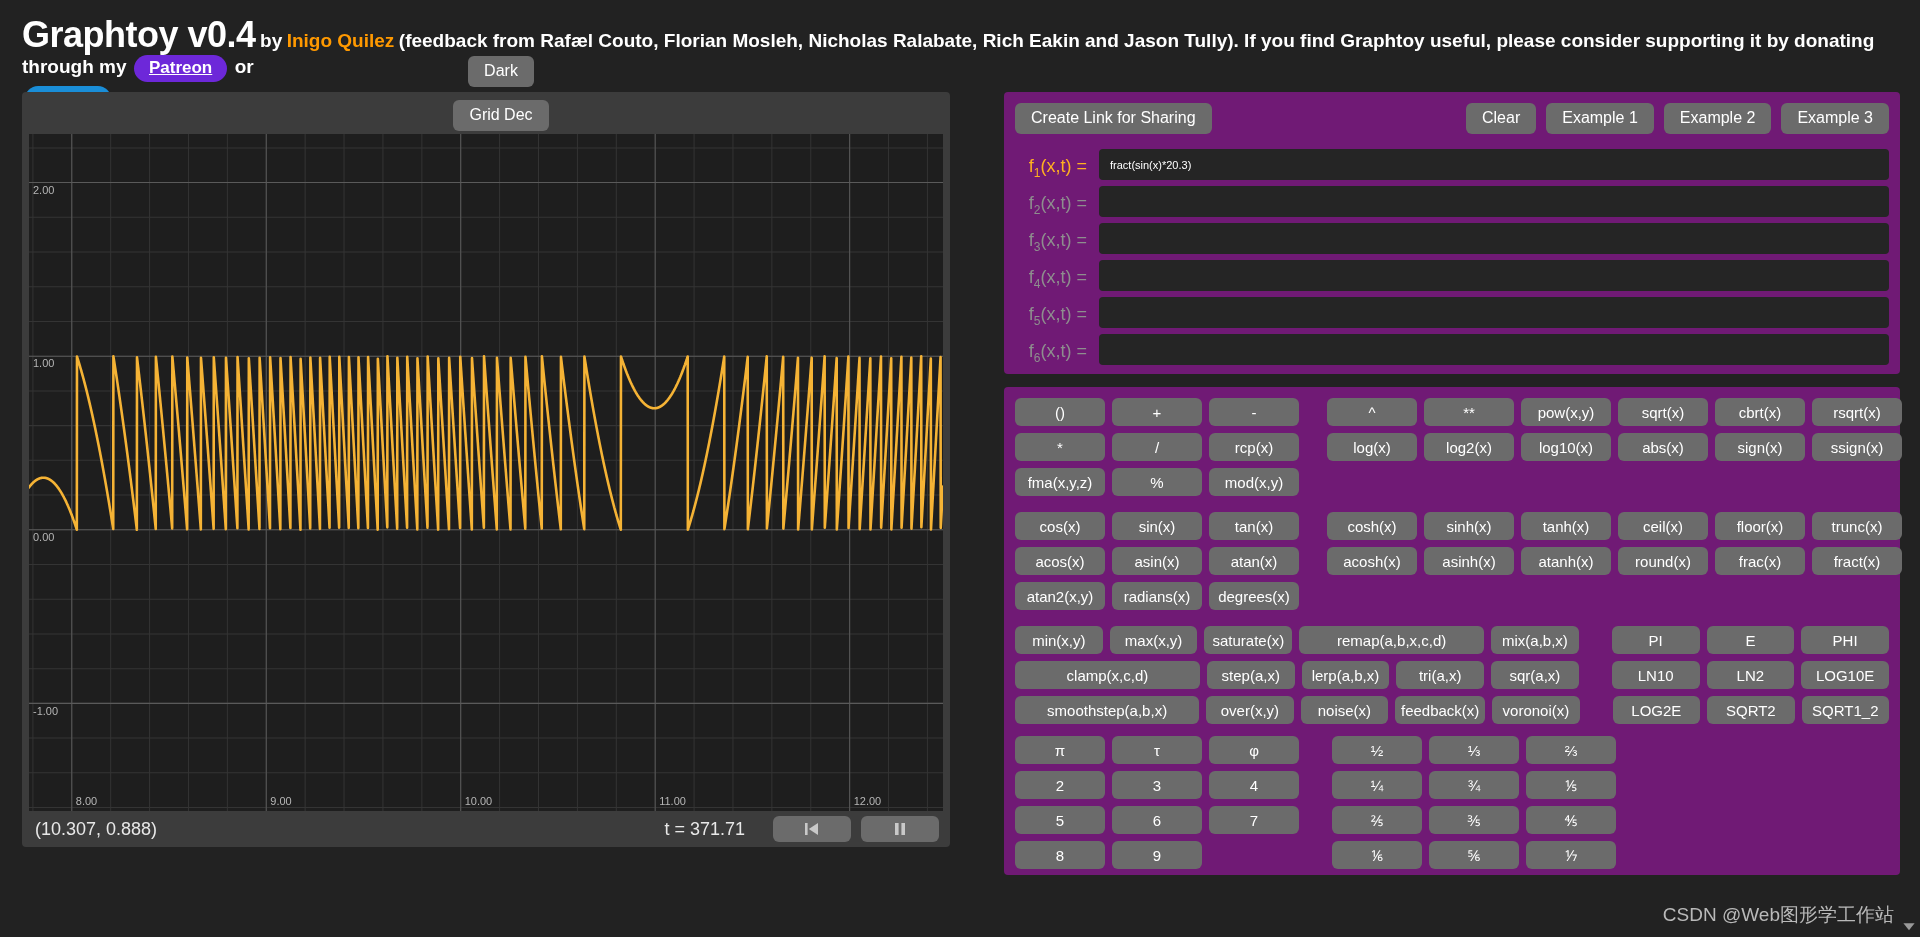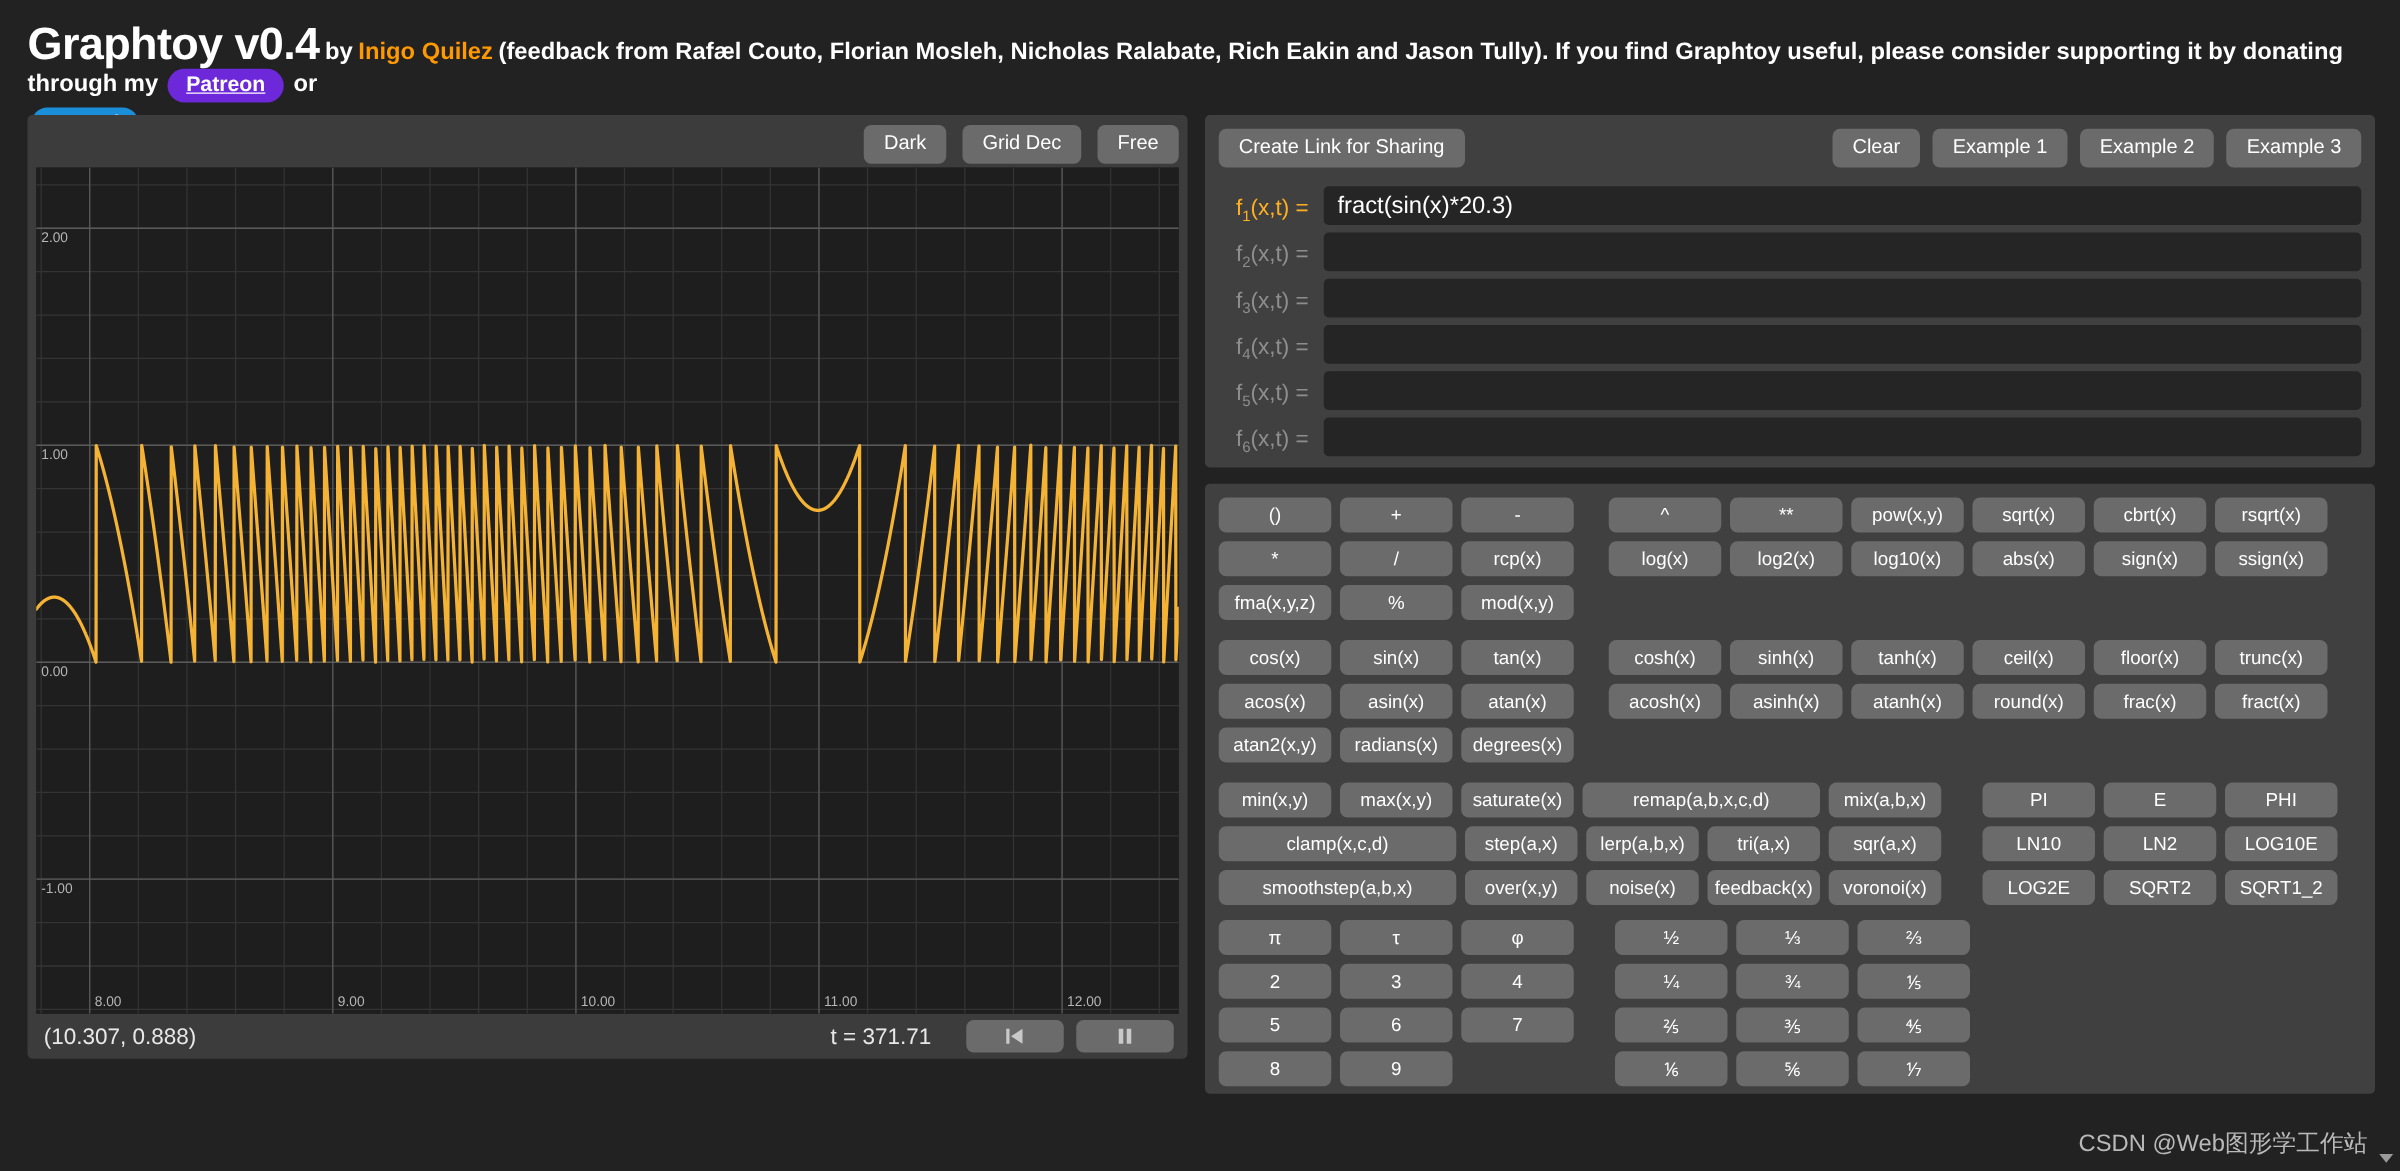--- a/index.html
+++ b/index.html
@@ -64,24 +64,25 @@
     background: #3c3c3c;
     border-radius: 4px;
     padding: 6px 7px 0 7px;
     display: flex;
     flex-direction: column;
     height: 755px;
   }
   #graph-toolbar {
     height: 34px;
     display: flex;
-    justify-content: flex-end;
+    justify-content: center;
     align-items: center;
     gap: 13px;
     padding-left: 30px;
+    flex-direction: column;
   }
   .btn {
     background: #6b6b6b;
     color: #ffffff;
     border: none;
     border-radius: 6px;
     font-family: "Liberation Sans", sans-serif;
     font-size: 16px;
     padding: 5px 16px 6px;
     cursor: pointer;
@@ -123,23 +124,24 @@
 
   
   #right-col {
     flex: 1;
     display: flex;
     flex-direction: column;
     gap: 13px;
     min-width: 0;
   }
   .panel {
-    background: #404040;
+    background: #701a75;
     border-radius: 4px;
     padding: 9px 11px;
+    margin-left: 40px;
   }
   #formula-toolbar {
     display: flex;
     align-items: center;
     height: 34px;
     gap: 10px;
     margin-bottom: 8px;
   }
   #toolbar-spacer { flex: 1; }
 
@@ -161,21 +163,21 @@
   .fn-label.active { color: #ffb020; }
   .fn-label sub { font-size: 12px; }
   .fn-input {
     flex: 1;
     background: #252525;
     border: none;
     border-radius: 4px;
     height: 31px;
     color: #ffffff;
     font-family: "Liberation Sans", sans-serif;
-    font-size: 19px;
+    font-size: 11px;
     padding: 0 11px;
     outline: none;
   }
 
   
   #keypad { padding: 11px 11px 6px; }
   .kp-group { display: flex; gap: 28px; margin-bottom: 4px; }
   .kp-block { display: flex; flex-direction: column; gap: 7px; }
   .kp-row { display: flex; gap: 7px; }
   .kp-sep { height: 12px; }

